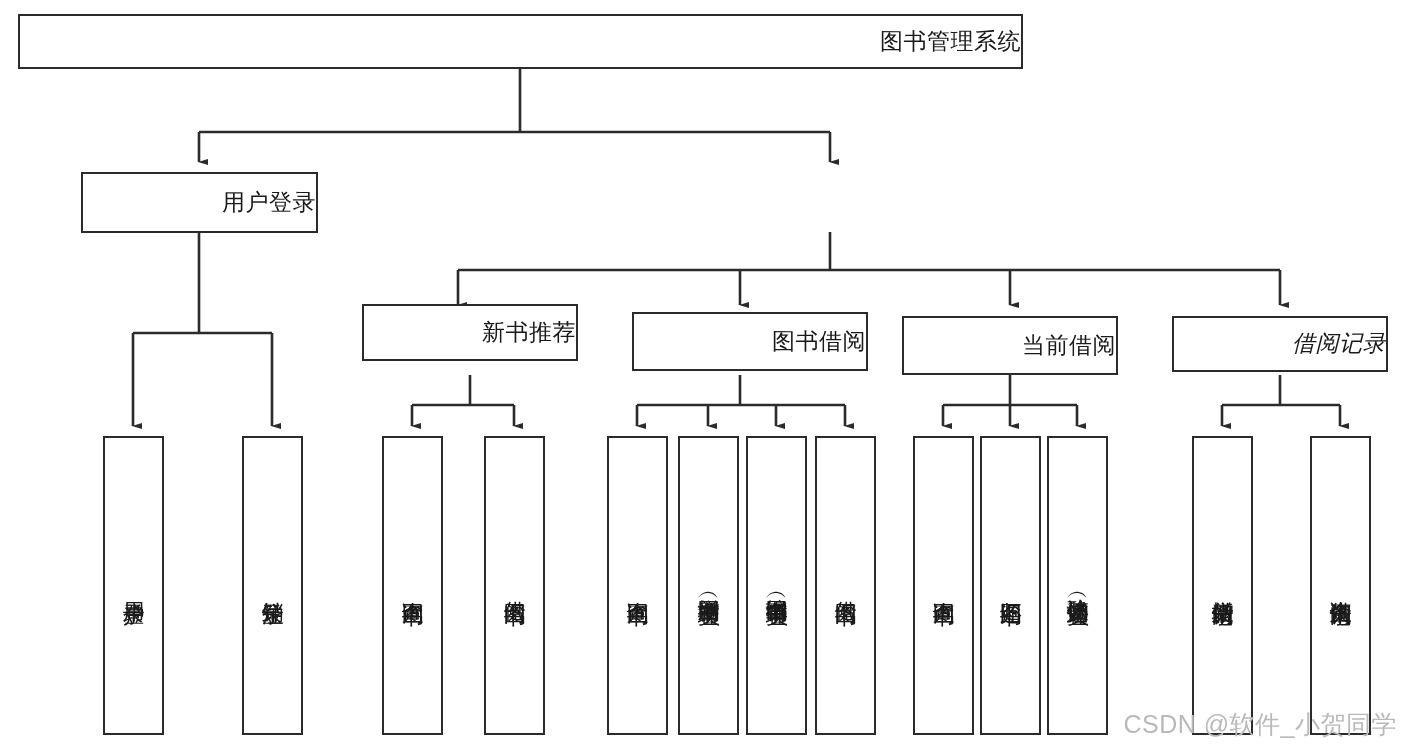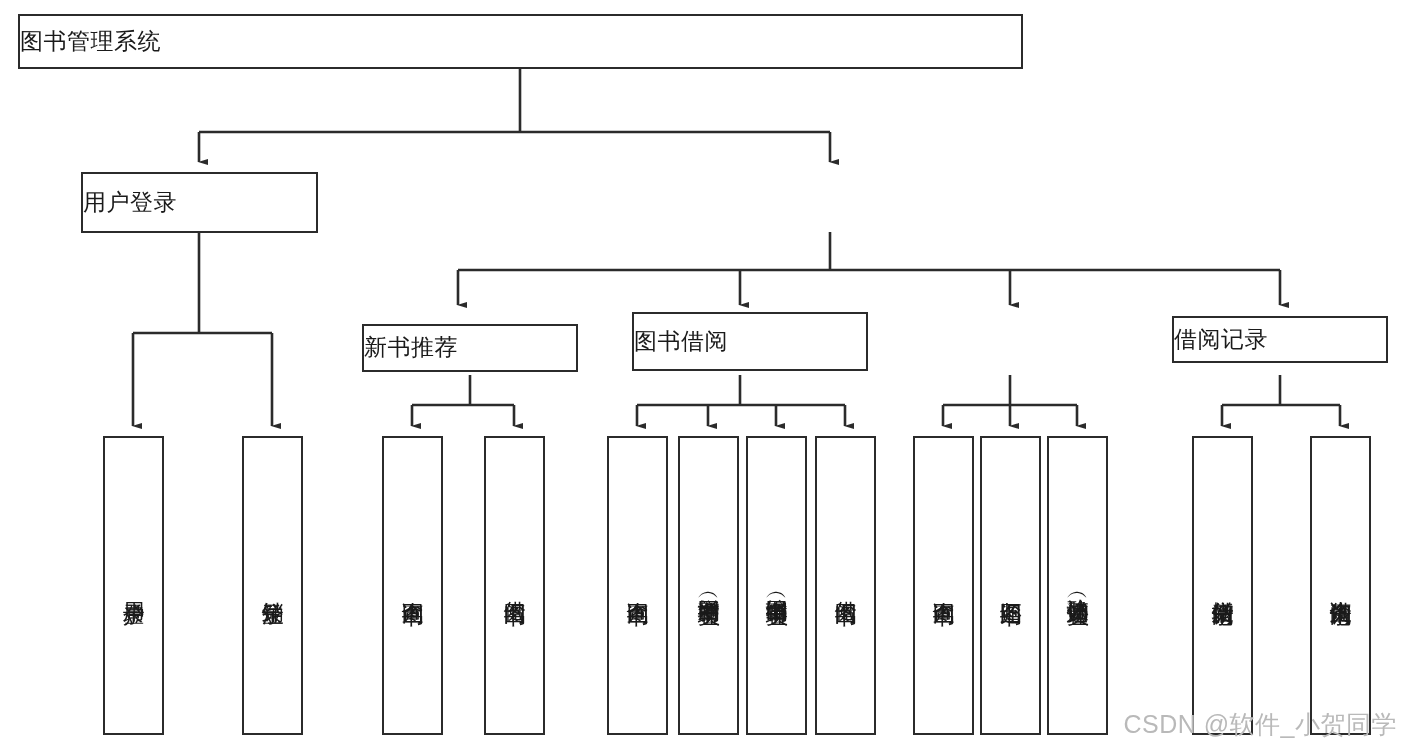--- a/index.html
+++ b/index.html
@@ -28,21 +28,21 @@
     height: 747px;
     pointer-events: none;
   }
   .node {
     position: absolute;
     box-sizing: border-box;
     background: #ffffff;
     border: 2.5px solid #2b2b2b;
     display: flex;
     align-items: center;
-    justify-content: flex-start;
+    justify-content: flex-end;
     overflow: hidden;
   }
   .node .label {
     color: #1a1a1a;
     text-align: center;
     line-height: 1.18;
     white-space: nowrap;
   }
   
   .node.h .label {
@@ -133,27 +133,30 @@
   </svg>
 
   <div class="node h root" style="left:18px; top:14px; width:1005px; height:55px;">
     <span class="label">图书管理系统</span>
   </div>
 
   <div class="node h" style="left:81px; top:172px; width:237px; height:61px;">
     <span class="label">用户登录</span>
   </div>
 
-  <div class="node h" style="left:362px; top:324px; width:216px; height:48px;">
+  <div class="node h" style="left:362px; top:304px; width:216px; height:57px;">
     <span class="label">新书推荐</span>
   </div>
   <div class="node h" style="left:632px; top:312px; width:236px; height:59px;font-family:Liberation Serif, serif;">
     <span class="label">图书借阅</span>
   </div>
-  <div class="node h" style="left:1172px; top:316px; width:216px; height:47px;">
+  <div class="node h" style="left:902px; top:316px; width:216px; height:59px;">
+    <span class="label">当前借阅</span>
+  </div>
+  <div class="node h" style="left:1172px; top:316px; width:216px; height:56px;font-style:italic;">
     <span class="label">借阅记录</span>
   </div>
 
   <div class="node v" style="left:103px; top:436px; width:61px; height:299px;">
     <span class="label">用户登录</span>
   </div>
   <div class="node v" style="left:242px; top:436px; width:61px; height:299px;">
     <span class="label">注销登录</span>
   </div>
 

